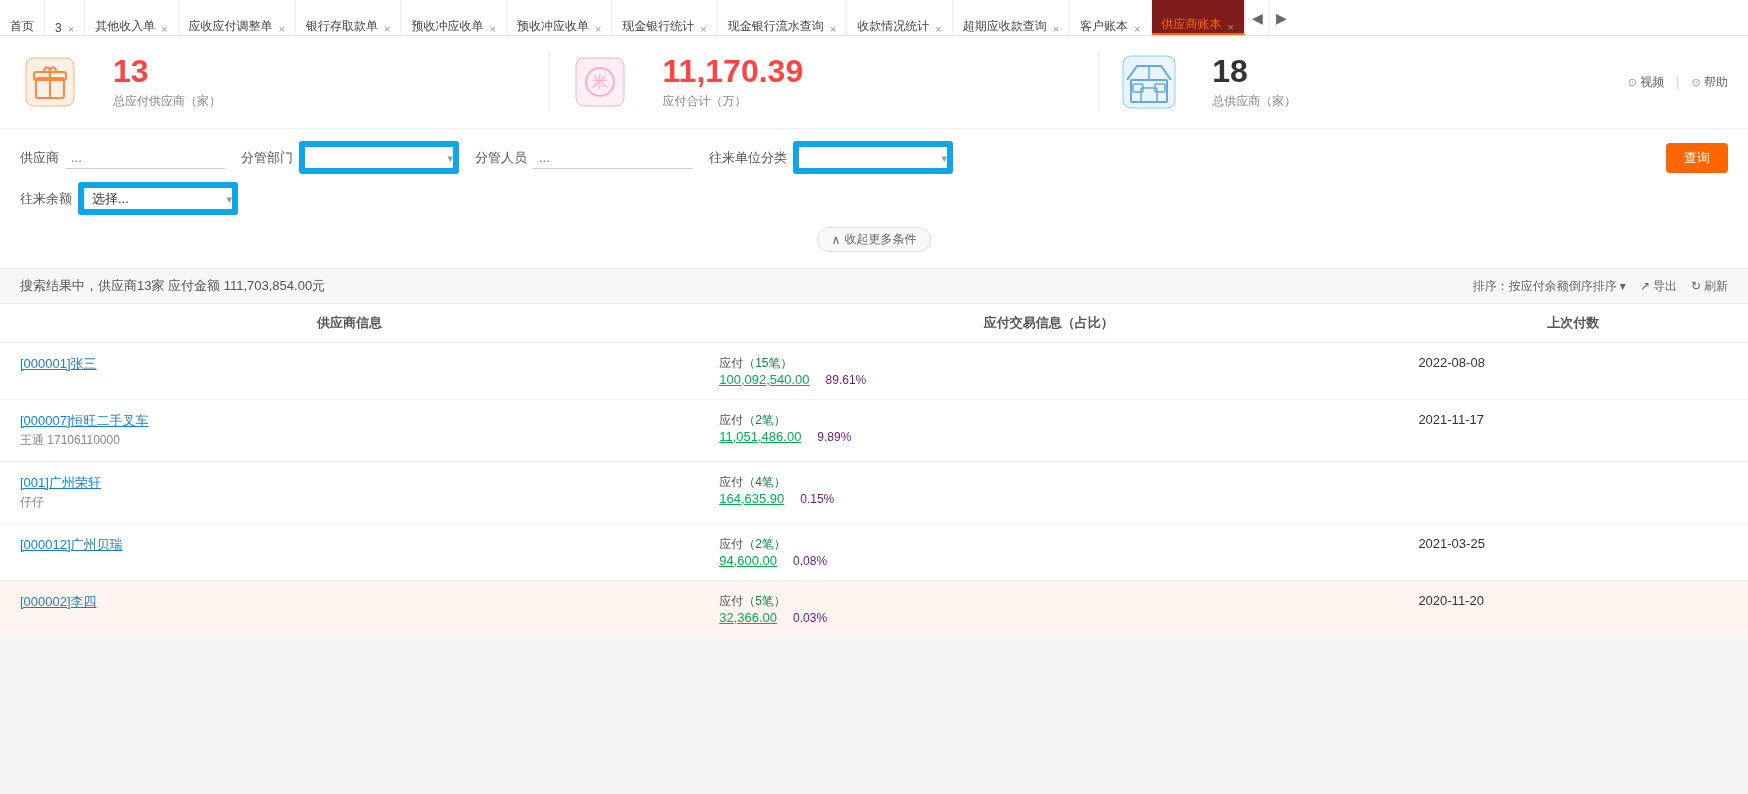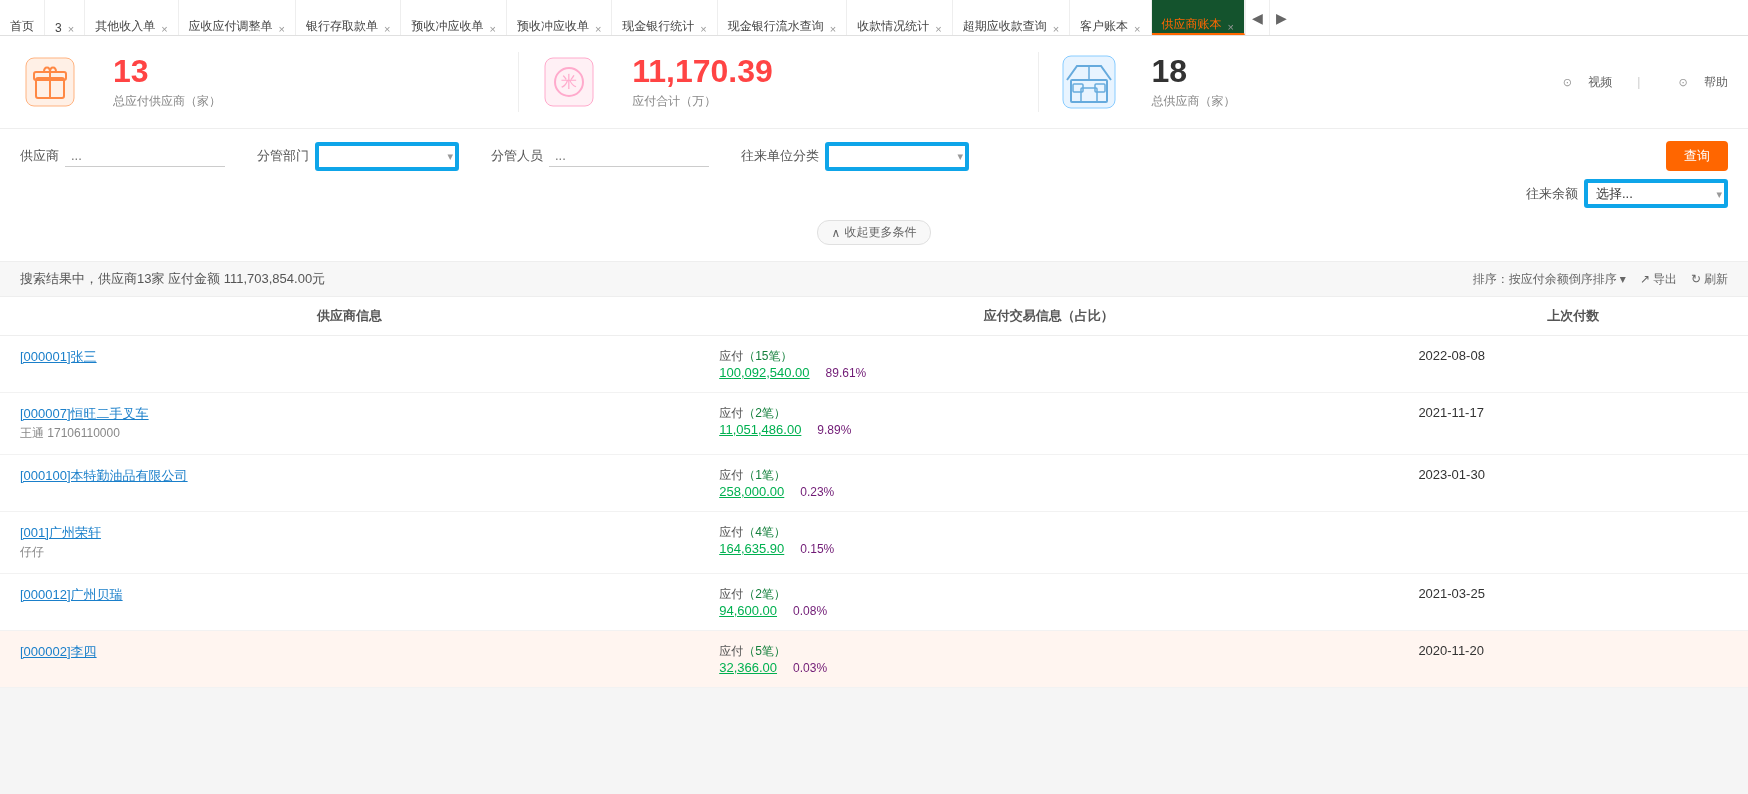--- a/index.html
+++ b/index.html
@@ -24,21 +24,21 @@
       border-right: 1px solid #eee;
       white-space: nowrap;
       cursor: pointer;
     }
     .top-nav .nav-item .close-x {
       margin-left: 6px;
       color: #999;
       font-size: 11px;
     }
     .top-nav .nav-item.active {
-      background: #14532d;
+      background: #7f1d1d;
       color: #ff6600;
       border-bottom: 2px solid #ff6600;
     }
     .nav-arrow {
       display: flex;
       align-items: center;
       justify-content: center;
       width: 24px;
       height: 100%;
       cursor: pointer;
@@ -88,35 +88,34 @@
       margin: 0 20px;
     }
     .top-right-actions {
       margin-left: auto;
       display: flex;
       align-items: center;
       gap: 12px;
       font-size: 12px;
       color: #666;
     }
-    .top-right-actions span { cursor: pointer; margin-left: 13px; }
+    .top-right-actions span { cursor: pointer; }
     .top-right-actions .divider { color: #ccc; }
 
     
     .filter-area {
       background: #fff;
       padding: 12px 20px 8px 20px;
       border-bottom: 1px solid #eee;
     }
     .filter-row {
       display: flex;
       align-items: center;
-      gap: 32px;
+      gap: 16px;
       margin-bottom: 8px;
-      justify-content: flex-end;
     }
     .filter-item {
       display: flex;
       align-items: center;
       gap: 6px;
     }
     .filter-item label {
       font-size: 13px;
       color: #555;
       white-space: nowrap;
@@ -125,28 +124,28 @@
       border: none;
       border-bottom: 1px solid #ccc;
       padding: 3px 6px;
       font-size: 13px;
       color: #333;
       width: 160px;
       outline: none;
       background: transparent;
     }
     .filter-select {
-      border: 4px solid #0ea5e9;
+      border: 6px solid #0ea5e9;
       border-radius: 3px;
       padding: 3px 24px 3px 8px;
       font-size: 13px;
       color: #333;
       background: #fff;
       appearance: none;
-      width: 144px;
+      width: 160px;
       outline: none;
       cursor: pointer;
     }
     .filter-select-wrap {
       position: relative;
       display: inline-block;
     }
     .filter-select-wrap::after {
       content: '▾';
       position: absolute;
@@ -486,28 +485,20 @@
           </tr>
           <tr>
             <td><span class="supplier-link">[000007]恒旺二手叉车</span><div class="supplier-sub">王通  17106110000</div></td>
             <td>
               <div><span class="trans-label">应付</span><span class="trans-count">（2笔）</span></div>
               <div><span class="amount-green supplier-link">11,051,486.00</span><span class="percent">9.89%</span></div>
             </td>
             <td>2021-11-17</td>
           </tr>
           <tr>
-            <td><span class="supplier-link">[000100]本特勤油品有限公司</span></td>
-            <td>
-              <div><span class="trans-label">应付</span><span class="trans-count">（1笔）</span></div>
-              <div><span class="amount-green supplier-link">258,000.00</span><span class="percent">0.23%</span></div>
-            </td>
-            <td>2023-01-30</td>
-          </tr>
-          <tr>
             <td><span class="supplier-link">[001]广州荣轩</span><div class="supplier-sub">仔仔</div></td>
             <td>
               <div><span class="trans-label">应付</span><span class="trans-count">（4笔）</span></div>
               <div><span class="amount-green supplier-link">164,635.90</span><span class="percent">0.15%</span></div>
             </td>
             <td></td>
           </tr>
           <tr>
             <td><span class="supplier-link">[000012]广州贝瑞</span></td>
             <td>

